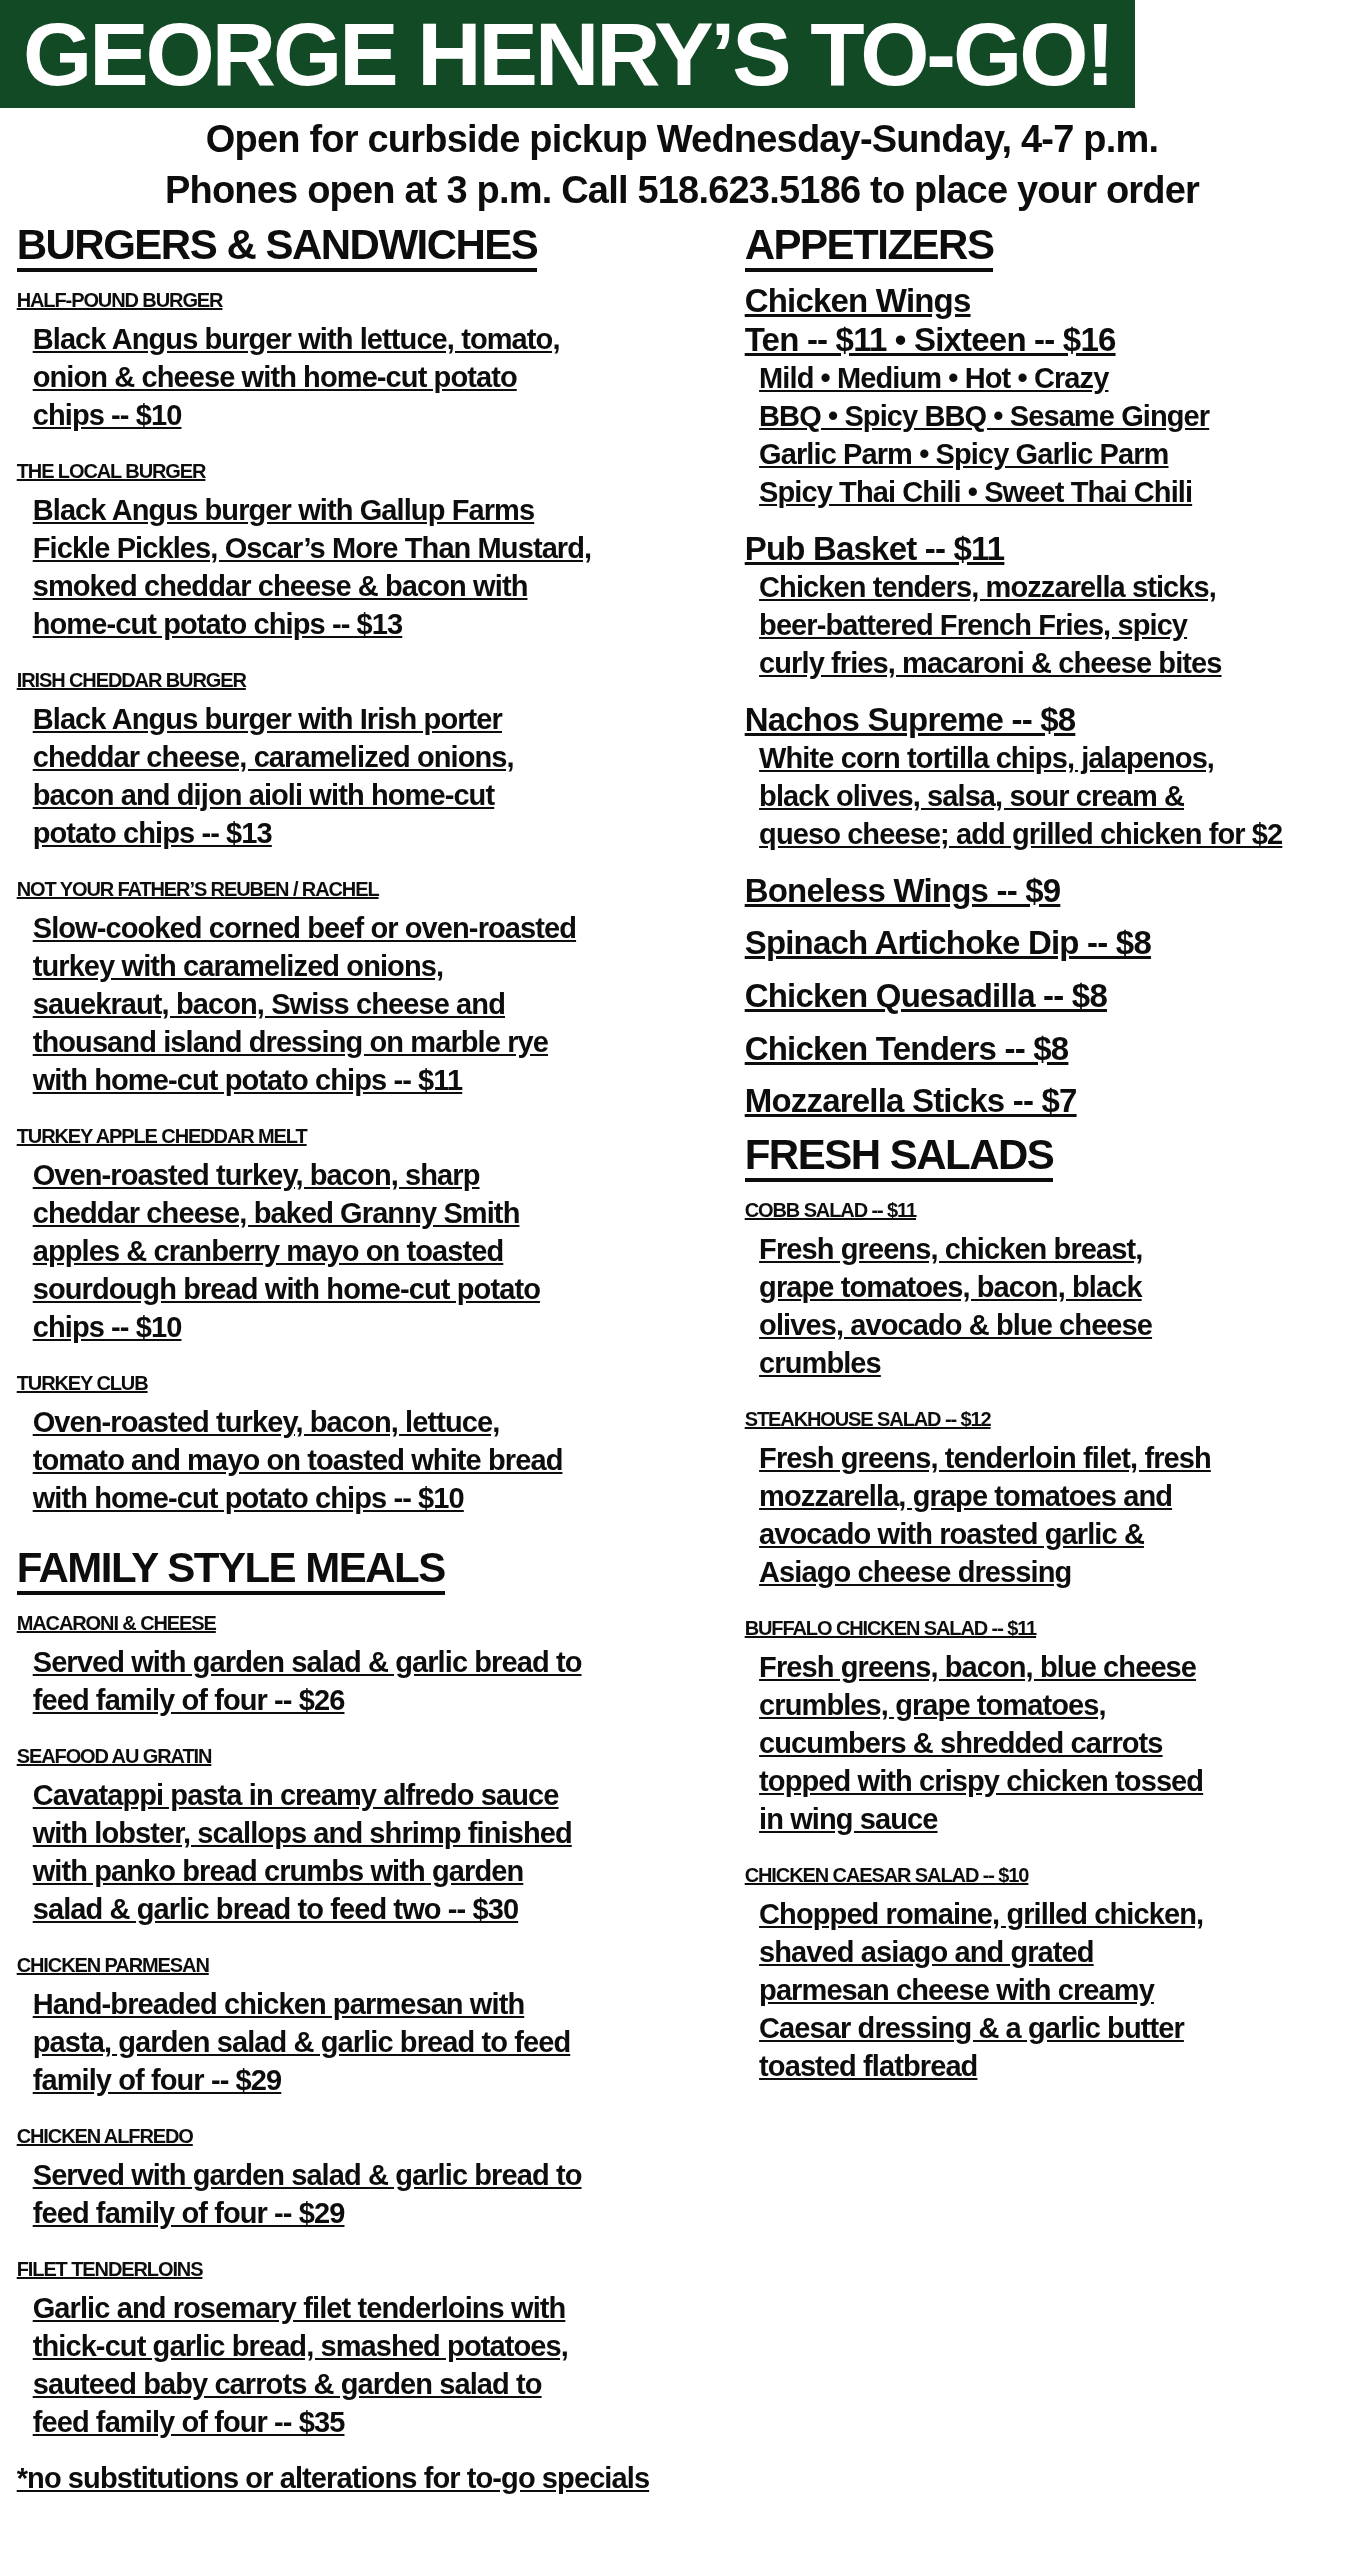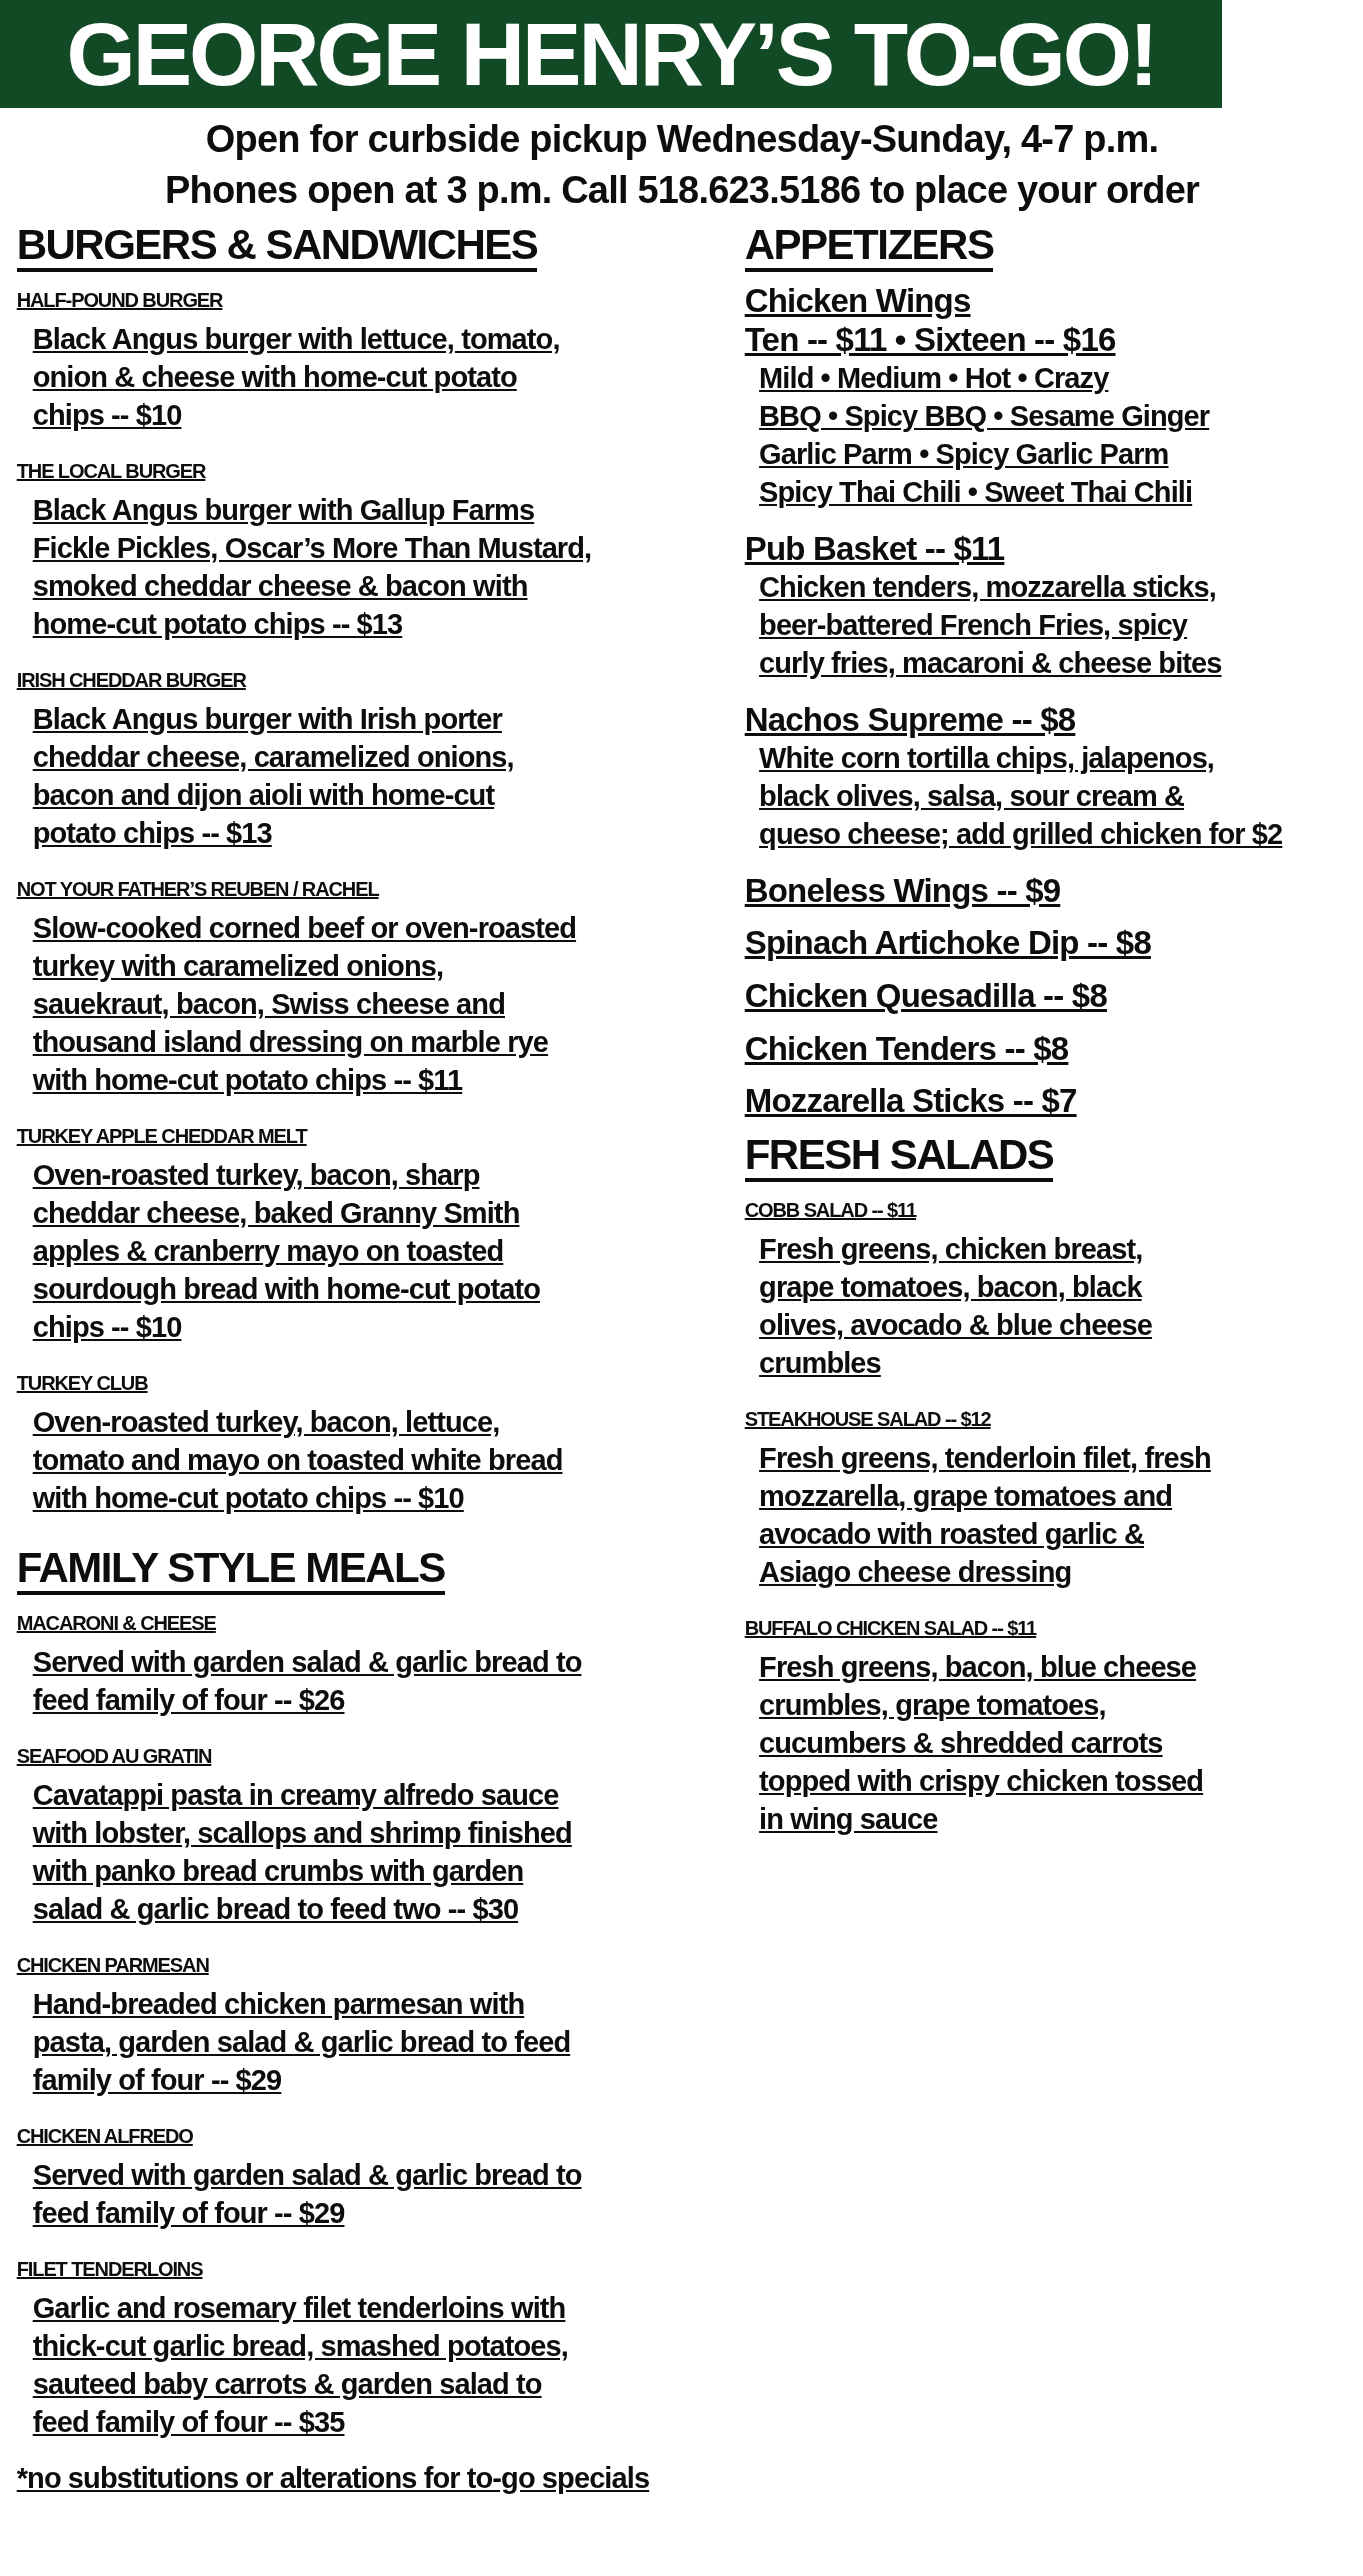--- a/index.html
+++ b/index.html
@@ -1,21 +1,21 @@
 <!DOCTYPE html>
 <html style="font-size:12px"><head>
 <meta charset="utf-8">
 <style>
   html,body{margin:0;padding:0;}
   body{
     width:1364px;height:2576px;overflow:hidden;background:#ffffff;
     font-family:"Liberation Sans", sans-serif;font-weight:bold;color:#0d0d0d;
   }
   .banner{
-    width:1222px;height:108px;background:#134a26;
+    width:1135px;height:108px;background:#134a26;
     display:flex;align-items:center;justify-content:center;
   }
   .banner-title{
     font-size:89px;letter-spacing:-3px;color:#ffffff;white-space:nowrap;line-height:1;
   }
   .subheader{text-align:center;margin:6px 0 7.6px 0;}
   .subheader-line{font-size:38px;letter-spacing:-0.8px;line-height:51px;white-space:nowrap;}
   .columns{display:flex;padding-left:16.7px;gap:12px;align-items:flex-start;text-decoration:underline;}
   .col-left{width:716px;flex:0 0 716px;}
   .col-right{flex:1 1 auto;min-width:0;}
@@ -202,17 +202,25 @@
 Asiago cheese dressing</div>
       </div>
       <div class="menu-item">
         <div class="item-name">BUFFALO CHICKEN SALAD -- $11</div>
         <div class="item-desc">Fresh greens, bacon, blue cheese
 crumbles, grape tomatoes,
 cucumbers &amp; shredded carrots
 topped with crispy chicken tossed
 in wing sauce</div>
       </div>
+      <div class="menu-item">
+        <div class="item-name">CHICKEN CAESAR SALAD -- $10</div>
+        <div class="item-desc">Chopped romaine, grilled chicken,
+shaved asiago and grated
+parmesan cheese with creamy
+Caesar dressing &amp; a garlic butter
+toasted flatbread</div>
+      </div>
     </div>
 
   </div>
 </div>
 
 
 </body></html>

